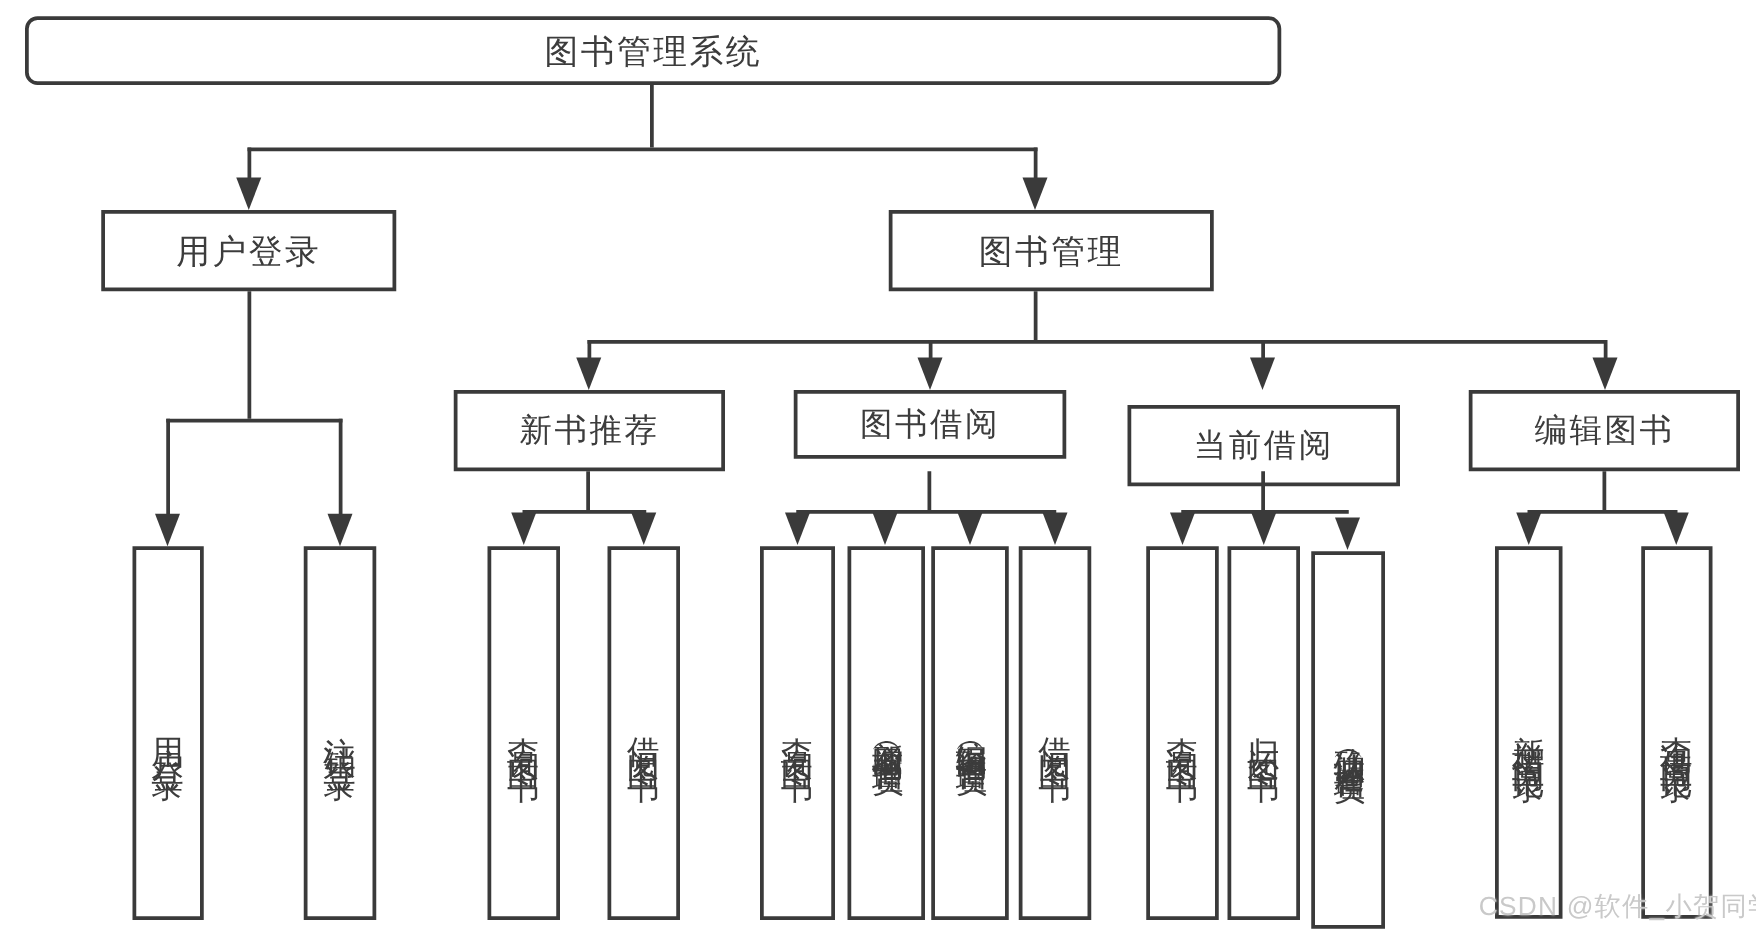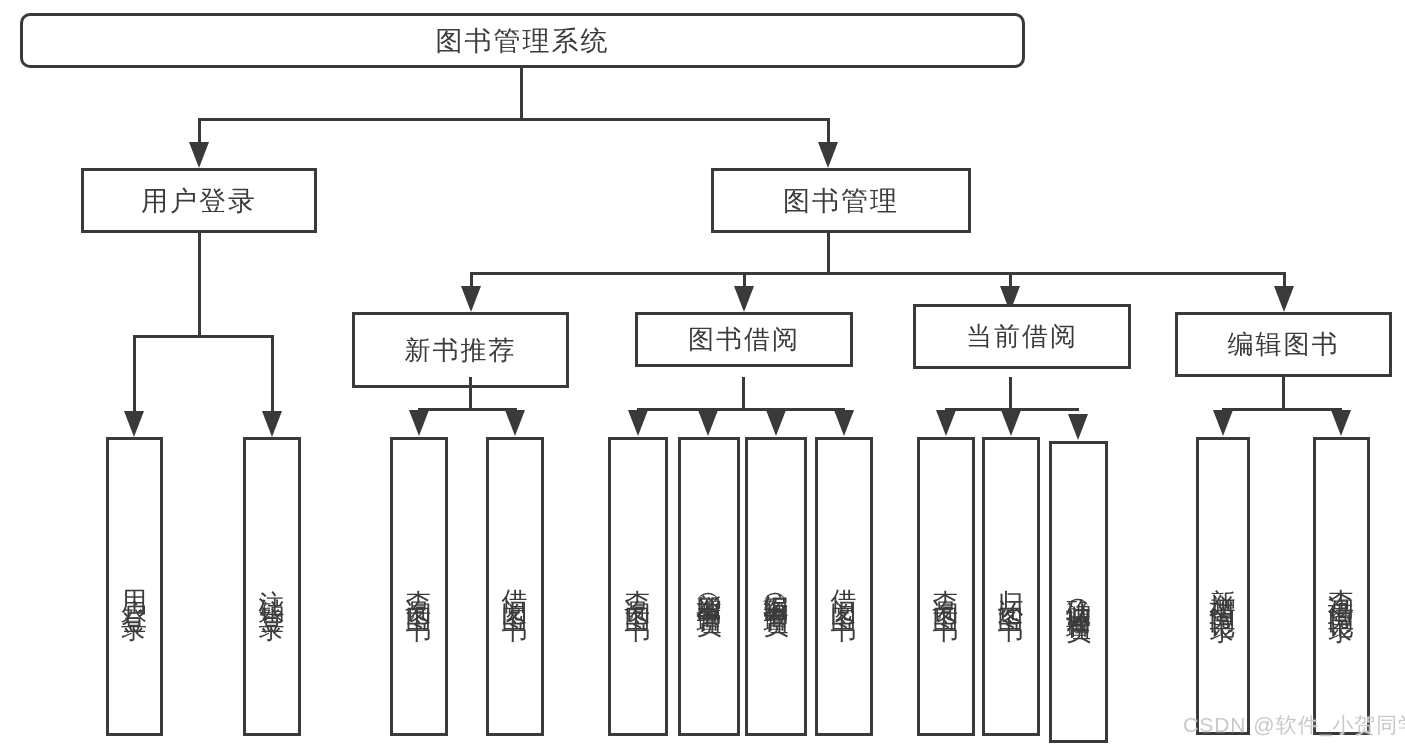--- a/index.html
+++ b/index.html
@@ -112,27 +112,27 @@
   <div class="hl" style="left:470px;top:272px;width:815px;"></div>
   <div class="vl" style="left:470px;top:272px;height:16px;"></div>
   <div class="ah" style="left:461px;top:286px;"></div>
   <div class="vl" style="left:743px;top:272px;height:16px;"></div>
   <div class="ah" style="left:734px;top:286px;"></div>
   <div class="vl" style="left:1009px;top:272px;height:16px;"></div>
   <div class="ah" style="left:1000px;top:286px;"></div>
   <div class="vl" style="left:1283px;top:272px;height:16px;"></div>
   <div class="ah" style="left:1274px;top:286px;"></div>
 
-  <div class="node lv3" style="left:352px;top:312px;width:217px;height:76px;">
+  <div class="node lv3" style="left:363px;top:312px;width:217px;height:65px;">
     <span class="hlabel">新书推荐</span>
   </div>
   <div class="node lv3" style="left:635px;top:312px;width:218px;height:55px;">
     <span class="hlabel">图书借阅</span>
   </div>
-  <div class="node lv3" style="left:902px;top:304px;width:218px;height:65px;margin-left:11px;">
+  <div class="node lv3" style="left:902px;top:324px;width:218px;height:65px;">
     <span class="hlabel">当前借阅</span>
   </div>
   <div class="node lv3" style="left:1175px;top:312px;width:217px;height:65px;">
     <span class="hlabel">编辑图书</span>
   </div>
 
   <div class="vl" style="left:469px;top:377px;height:31px;"></div>
   <div class="hl" style="left:418px;top:408px;width:99px;"></div>
   <div class="ah" style="left:409px;top:410px;"></div>
   <div class="ah" style="left:505px;top:410px;"></div>

